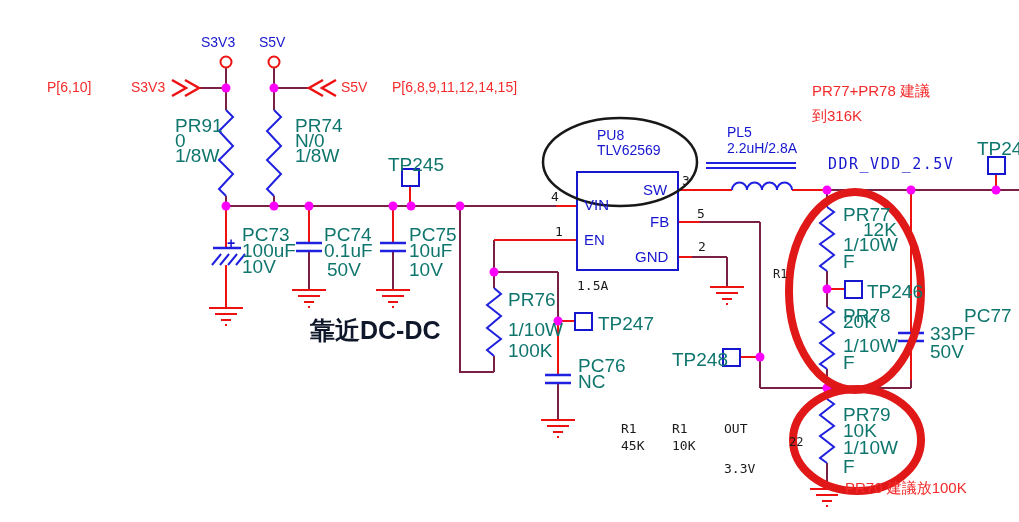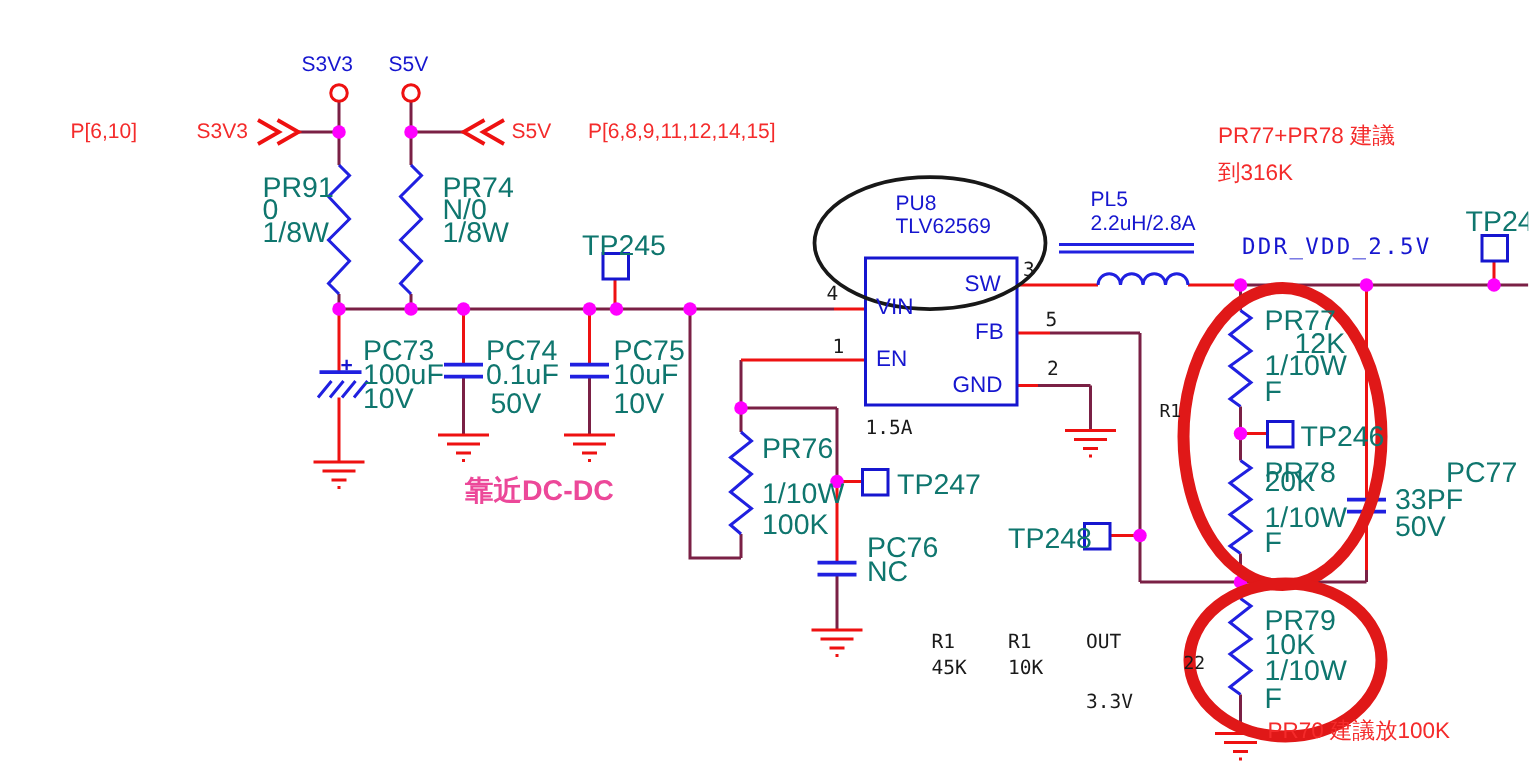--- a/index.html
+++ b/index.html
@@ -9,21 +9,21 @@
   .t{position:absolute;white-space:nowrap;line-height:1;}
   .b{color:#0f766e;font-size:19px;}
   .b14{color:#1616cf;font-size:14px;}
   .pin{color:#1616cf;font-size:15px;}
   .r{color:#f42b2b;font-size:14px;text-align:center;}
   .note{color:#f42b2b;font-size:15px;}
   .m{font-family:"DejaVu Sans Mono",monospace;font-size:13px;color:#1a1a1a;}
   .m12{font-family:"DejaVu Sans Mono",monospace;font-size:12px;color:#1a1a1a;}
   .netlbl{font-family:"DejaVu Sans Mono",monospace;font-size:15px;color:#1616cf;letter-spacing:1.5px;}
   .title{font-size:29px;font-weight:bold;color:#1111d6;}
-  .dcdc{font-size:19px;font-weight:bold;color:#ec4899;}
+  .dcdc{font-size:25px;font-weight:bold;color:#0f172a;}
   .plus{color:#1616cf;font-size:14px;font-weight:bold;}
 </style>
 </head>
 <body>
 
 <div id="canvas">
 
 <svg id="wires" width="1019" height="522" viewBox="0 0 1019 522">
 
   <g stroke="#7a2045" stroke-width="2" fill="none">

